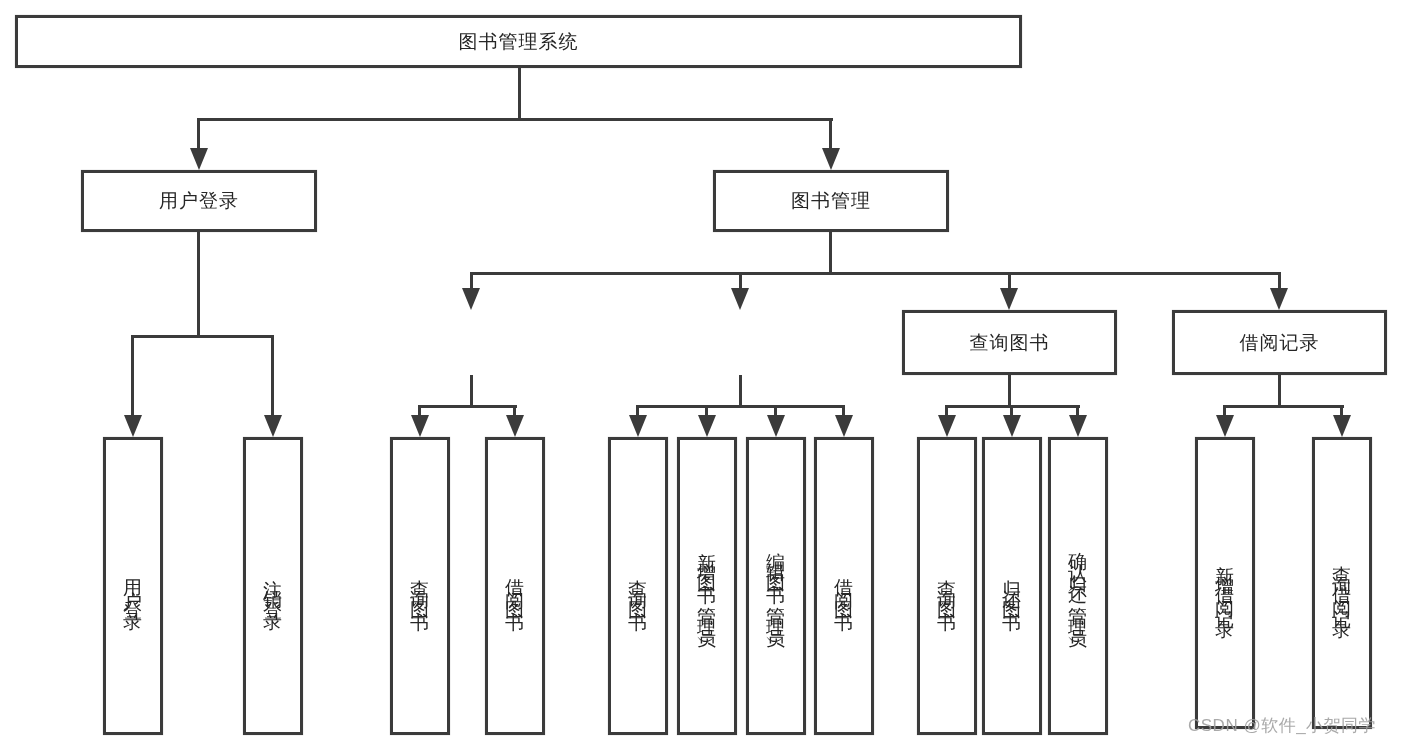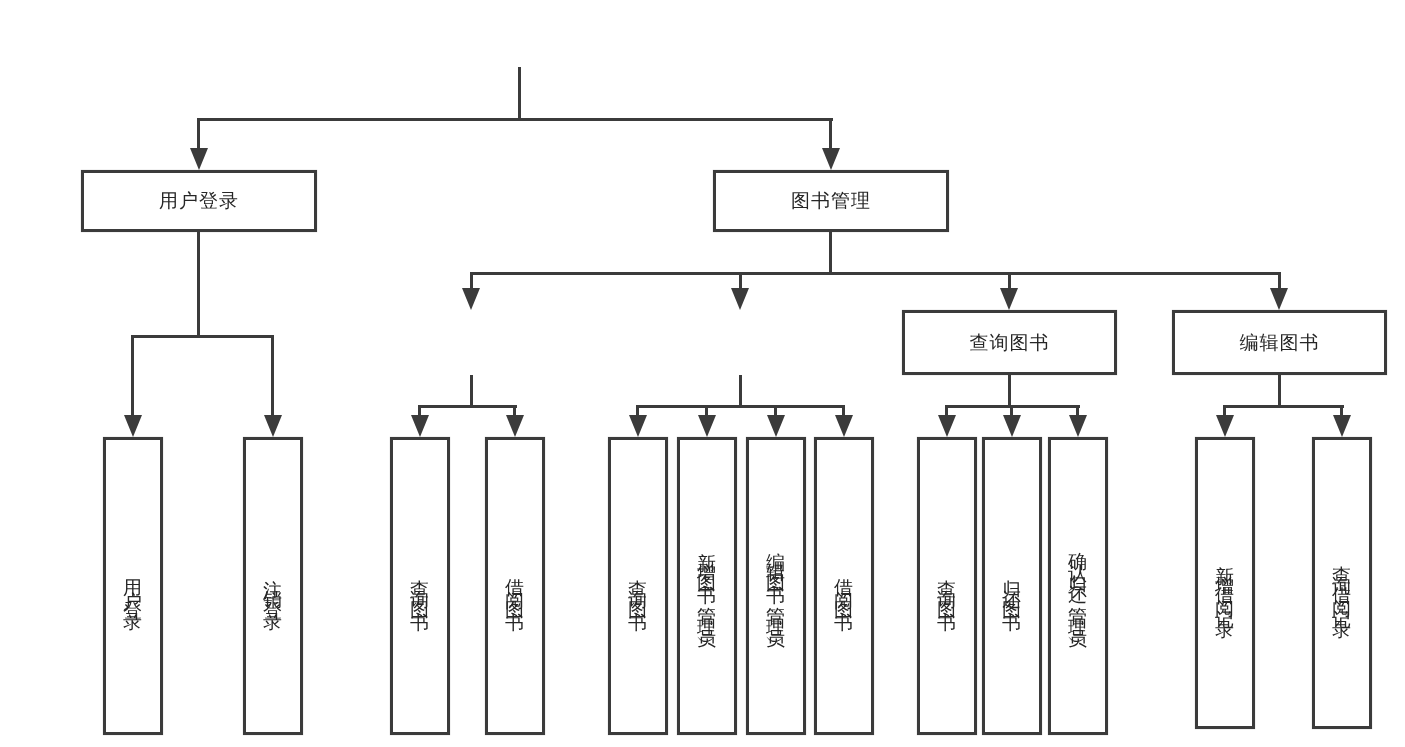--- a/index.html
+++ b/index.html
@@ -28,33 +28,36 @@
   .watermark{
     position:absolute;font-size:17px;letter-spacing:.5px;
     color:rgba(160,160,160,.9);white-space:nowrap;
   }
 </style>
 </head>
 <body>
 
 <div class="stage">
 
+  <div class="box" style="left:15px;top:15px;width:1007px;height:53px;">
+    <span>图书管理系统</span>
+  </div>
 
   <div class="box" style="left:81px;top:170px;width:236px;height:62px;">
     <span>用户登录</span>
   </div>
   <div class="box" style="left:713px;top:170px;width:236px;height:62px;text-align:right;">
     <span>图书管理</span>
   </div>
 
   <div class="box" style="left:902px;top:310px;width:215px;height:65px;">
     <span>查询图书</span>
   </div>
   <div class="box" style="left:1172px;top:310px;width:215px;height:65px;">
-    <span>编辑图书</span>
+    <span>借阅记录</span>
   </div>
 
   <div class="box leaf" style="left:103px;top:437px;width:60px;height:298px;">
     <span>用户登录</span>
   </div>
   <div class="box leaf" style="left:243px;top:437px;width:60px;height:298px;">
     <span>注销登录</span>
   </div>
 
   <div class="box leaf" style="left:390px;top:437px;width:60px;height:298px;">
@@ -146,14 +149,15 @@
   <i class="ln" style="left:1076px;top:405px;width:3px;height:14px;"></i>
   <i class="arw" style="left:1069px;top:415px;"></i>
 
   <i class="ln" style="left:1278px;top:375px;width:3px;height:33px;"></i>
   <i class="ln" style="left:1223px;top:405px;width:121px;height:3px;"></i>
   <i class="ln" style="left:1223px;top:405px;width:3px;height:14px;"></i>
   <i class="arw" style="left:1216px;top:415px;"></i>
   <i class="ln" style="left:1340px;top:405px;width:3px;height:14px;"></i>
   <i class="arw" style="left:1333px;top:415px;"></i>
 
+  <div class="watermark" style="left:1188px;top:714px;">CSDN @软件_小贺同学</div>
 
 </div>
 
 </body></html>

